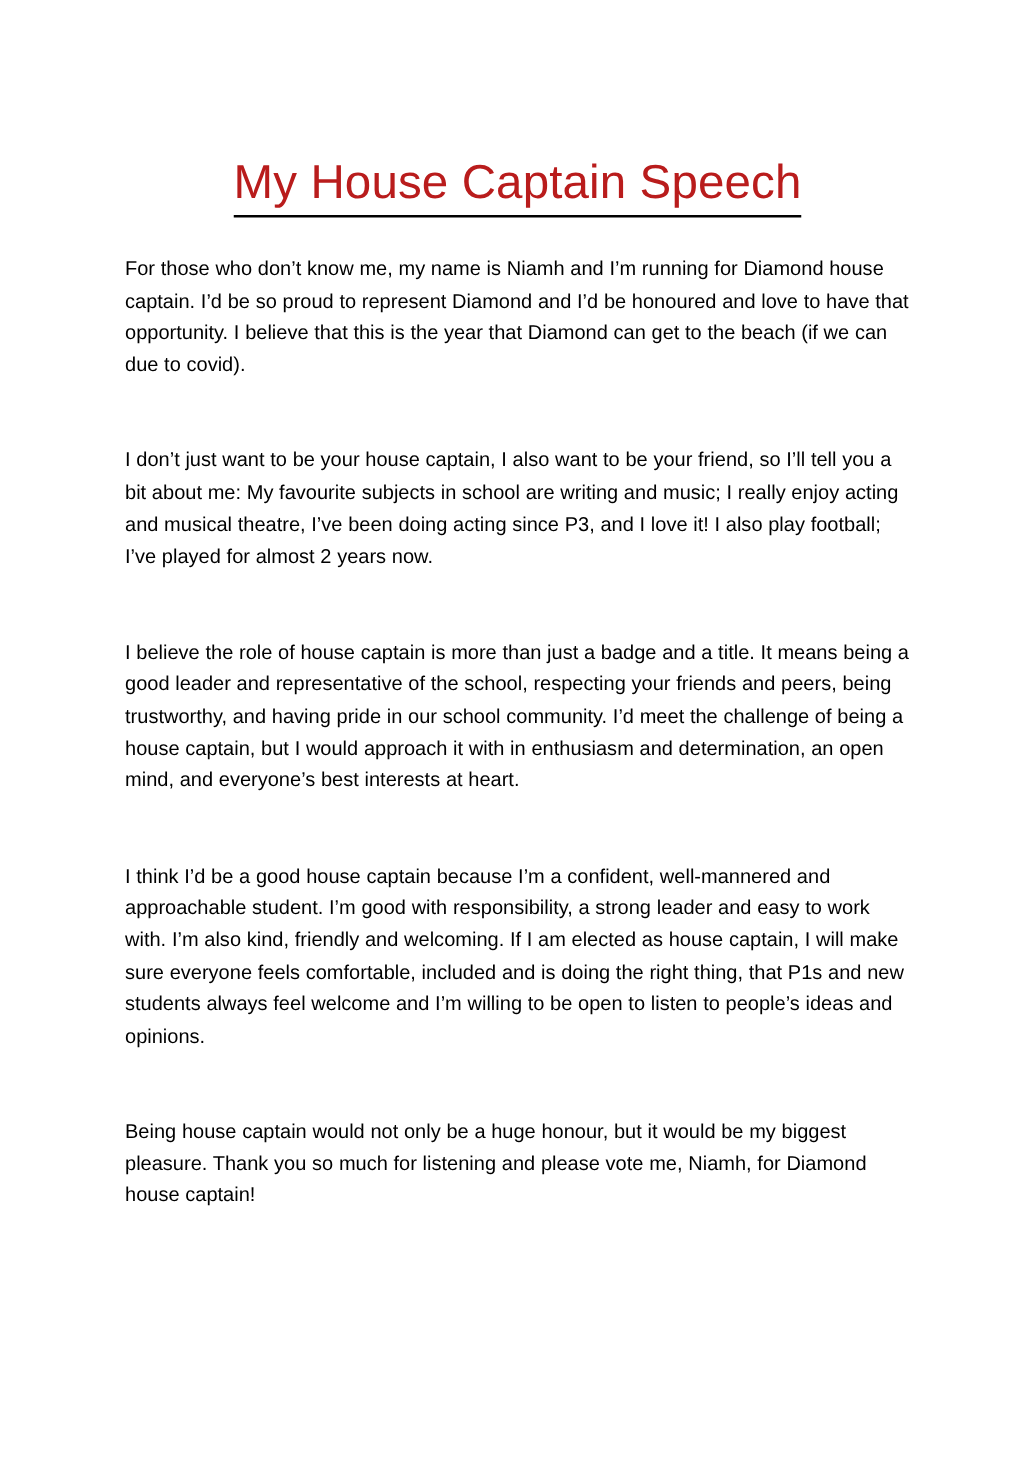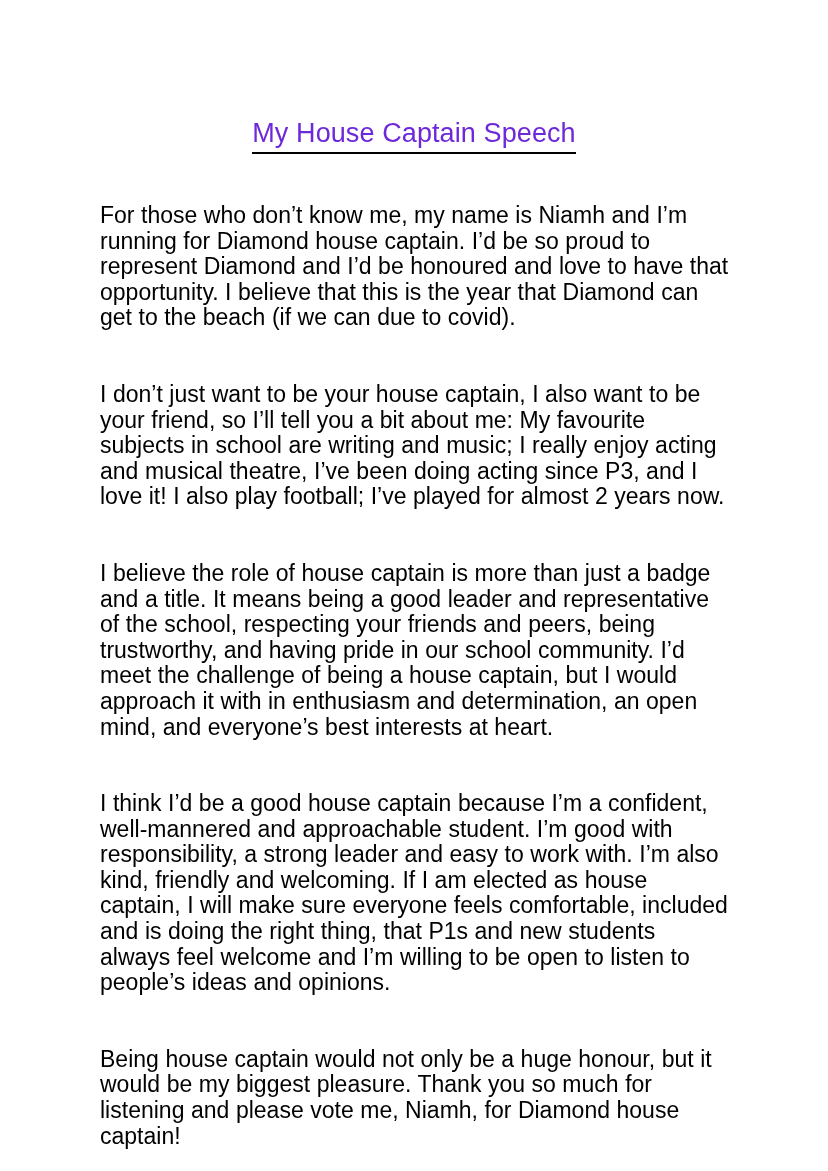--- a/index.html
+++ b/index.html
@@ -23,41 +23,41 @@
     background: #ffffff;
     box-sizing: border-box;
   }
 
   .doc-title {
     position: absolute;
     top: 100px;
     left: 0;
     width: 828px;
     text-align: center;
-    font-size: 27px;
+    font-size: 38px;
     font-weight: 400;
     letter-spacing: 0.1px;
     line-height: 1.15;
-    color: #6d28d9;
+    color: #b91c1c;
   }
   .doc-title .title-text {
     display: inline-block;
     border-bottom: 2px solid #000000;
     padding-bottom: 3px;
   }
 
   .body-block {
     position: absolute;
     top: 203px;
     left: 100px;
     width: 630px;
   }
 
   .para {
-    font-size: 23px;
+    font-size: 16px;
     line-height: 25.6px;
     color: #000000;
     font-weight: 400;
     text-align: left;
     margin: 0 0 51px 0;
     letter-spacing: 0.01px;
     word-spacing: 0.1px;
   }
   .para:last-child {
     margin-bottom: 12px;

